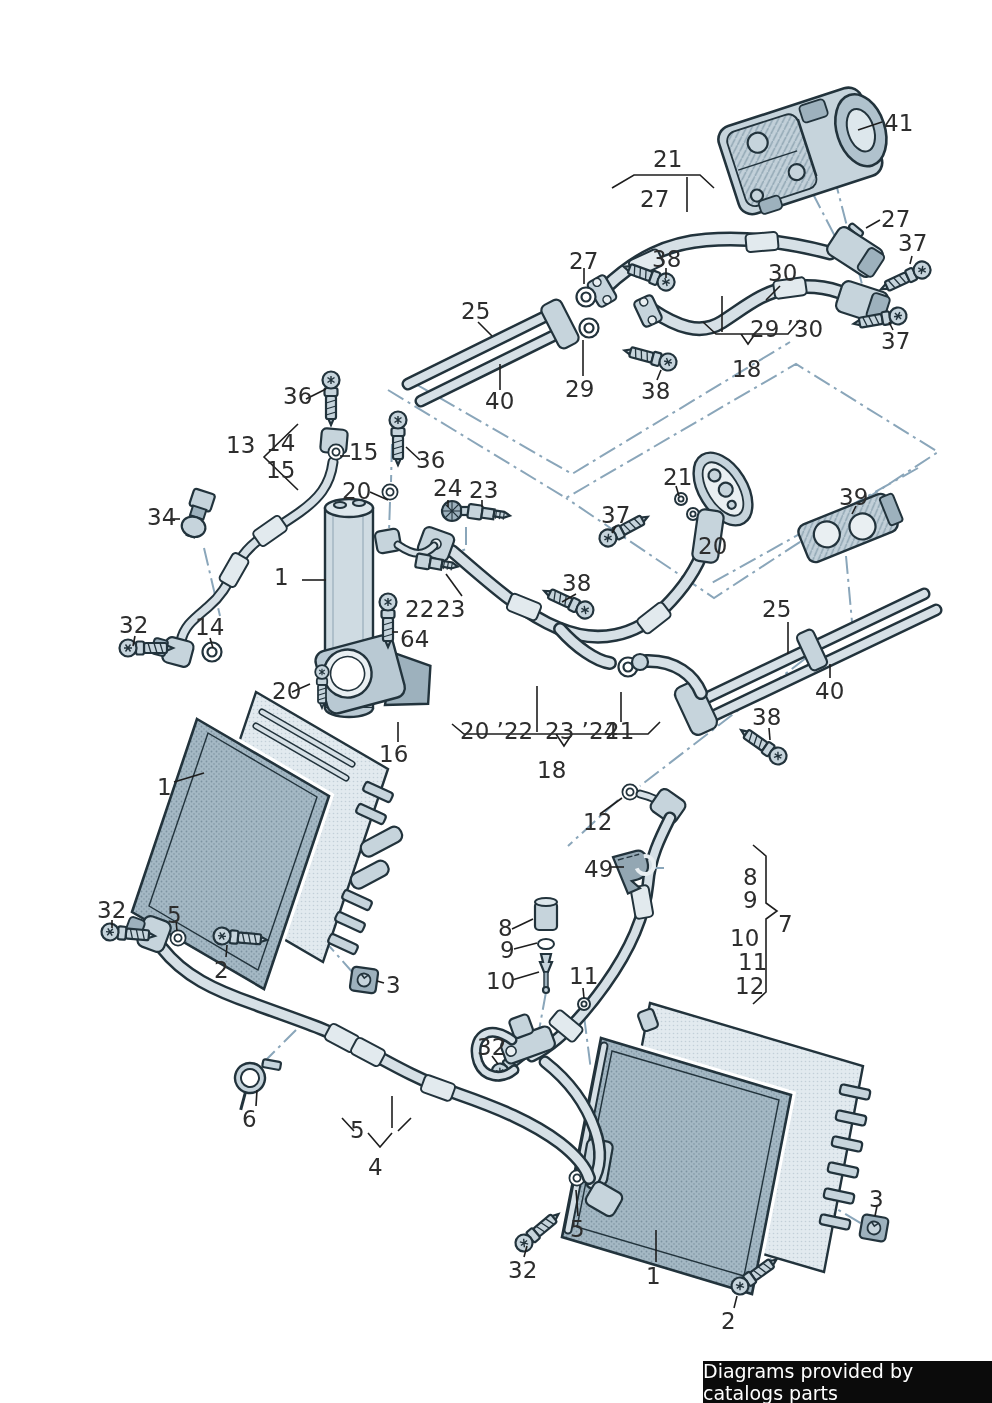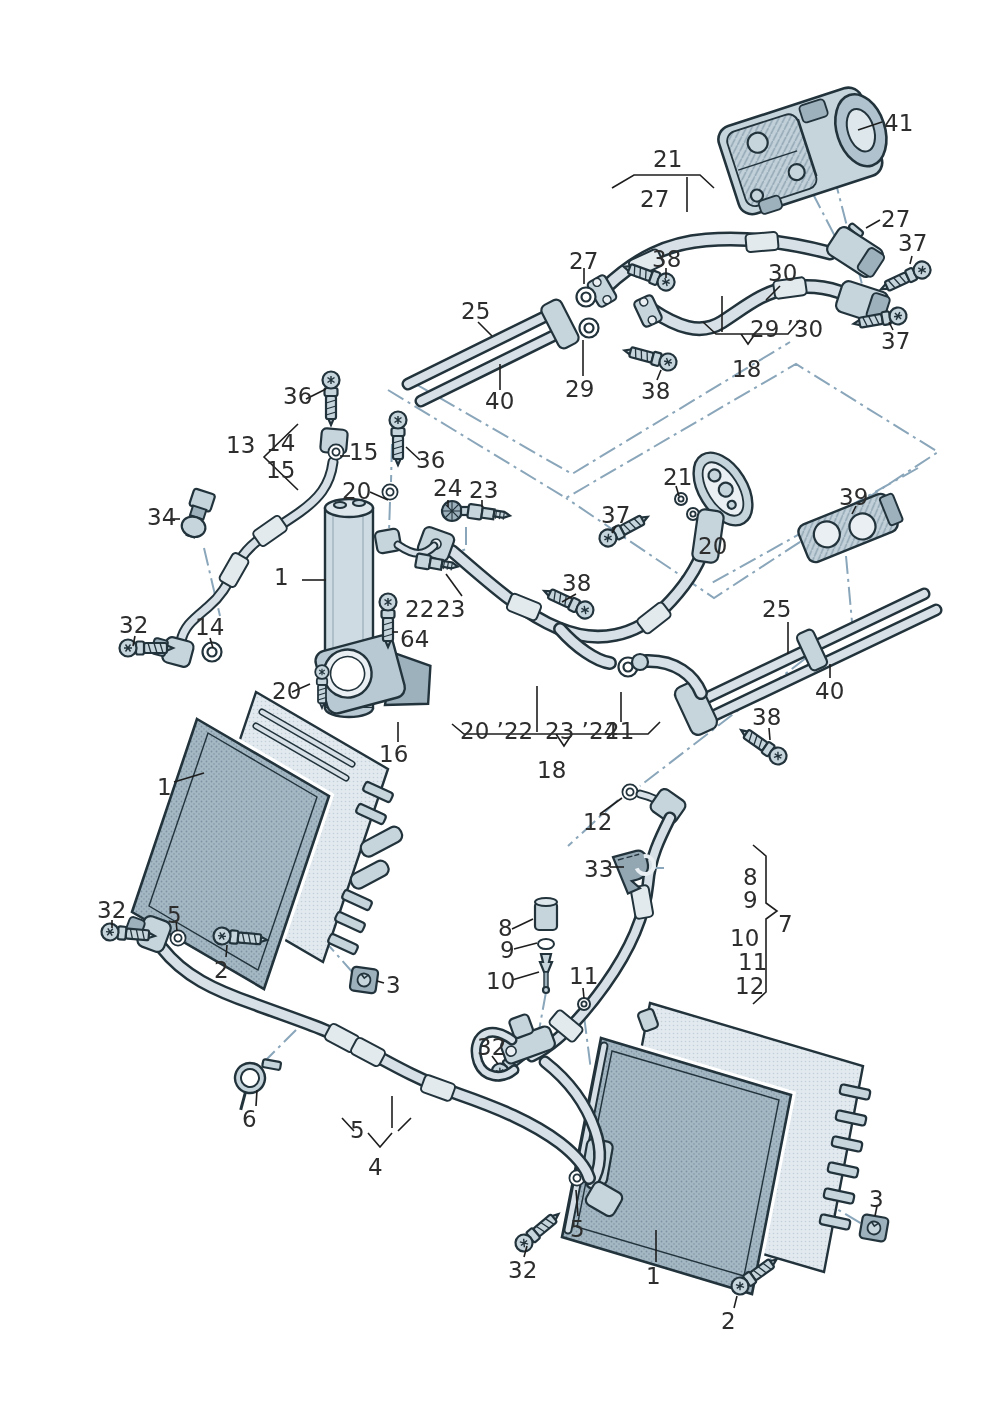--- a/index.html
+++ b/index.html
@@ -518,21 +518,21 @@
 <div class="callout" style="left:195px;top:616px">14</div>
 <div class="callout" style="left:272px;top:680px">20</div>
 <div class="callout" style="left:379px;top:743px">16</div>
 <div class="callout" style="left:752px;top:706px">38</div>
 <div class="callout" style="left:460px;top:720px">20 ’22</div>
 <div class="callout" style="left:545px;top:720px">23 ’24</div>
 <div class="callout" style="left:605px;top:720px">21</div>
 <div class="callout" style="left:537px;top:759px">18</div>
 <div class="callout" style="left:583px;top:811px">12</div>
 <div class="callout" style="left:157px;top:776px">1</div>
-<div class="callout" style="left:584px;top:858px">33</div>
+<div class="callout" style="left:584px;top:858px">49</div>
 <div class="callout" style="left:743px;top:866px">8</div>
 <div class="callout" style="left:743px;top:889px">9</div>
 <div class="callout" style="left:778px;top:913px">7</div>
 <div class="callout" style="left:730px;top:927px">10</div>
 <div class="callout" style="left:738px;top:951px">11</div>
 <div class="callout" style="left:735px;top:975px">12</div>
 <div class="callout" style="left:97px;top:899px">32</div>
 <div class="callout" style="left:167px;top:904px">5</div>
 <div class="callout" style="left:214px;top:959px">2</div>
 <div class="callout" style="left:386px;top:974px">3</div>
@@ -543,14 +543,17 @@
 <div class="callout" style="left:477px;top:1036px">32</div>
 <div class="callout" style="left:242px;top:1108px">6</div>
 <div class="callout" style="left:350px;top:1119px">5</div>
 <div class="callout" style="left:368px;top:1156px">4</div>
 <div class="callout" style="left:570px;top:1218px">5</div>
 <div class="callout" style="left:508px;top:1259px">32</div>
 <div class="callout" style="left:646px;top:1265px">1</div>
 <div class="callout" style="left:721px;top:1310px">2</div>
 <div class="callout" style="left:869px;top:1188px">3</div>
 
-
+<div class="banner">
+  <span>Diagrams provided by catalogs parts</span>
 </div>
 
+</div>
+
 </body></html>

